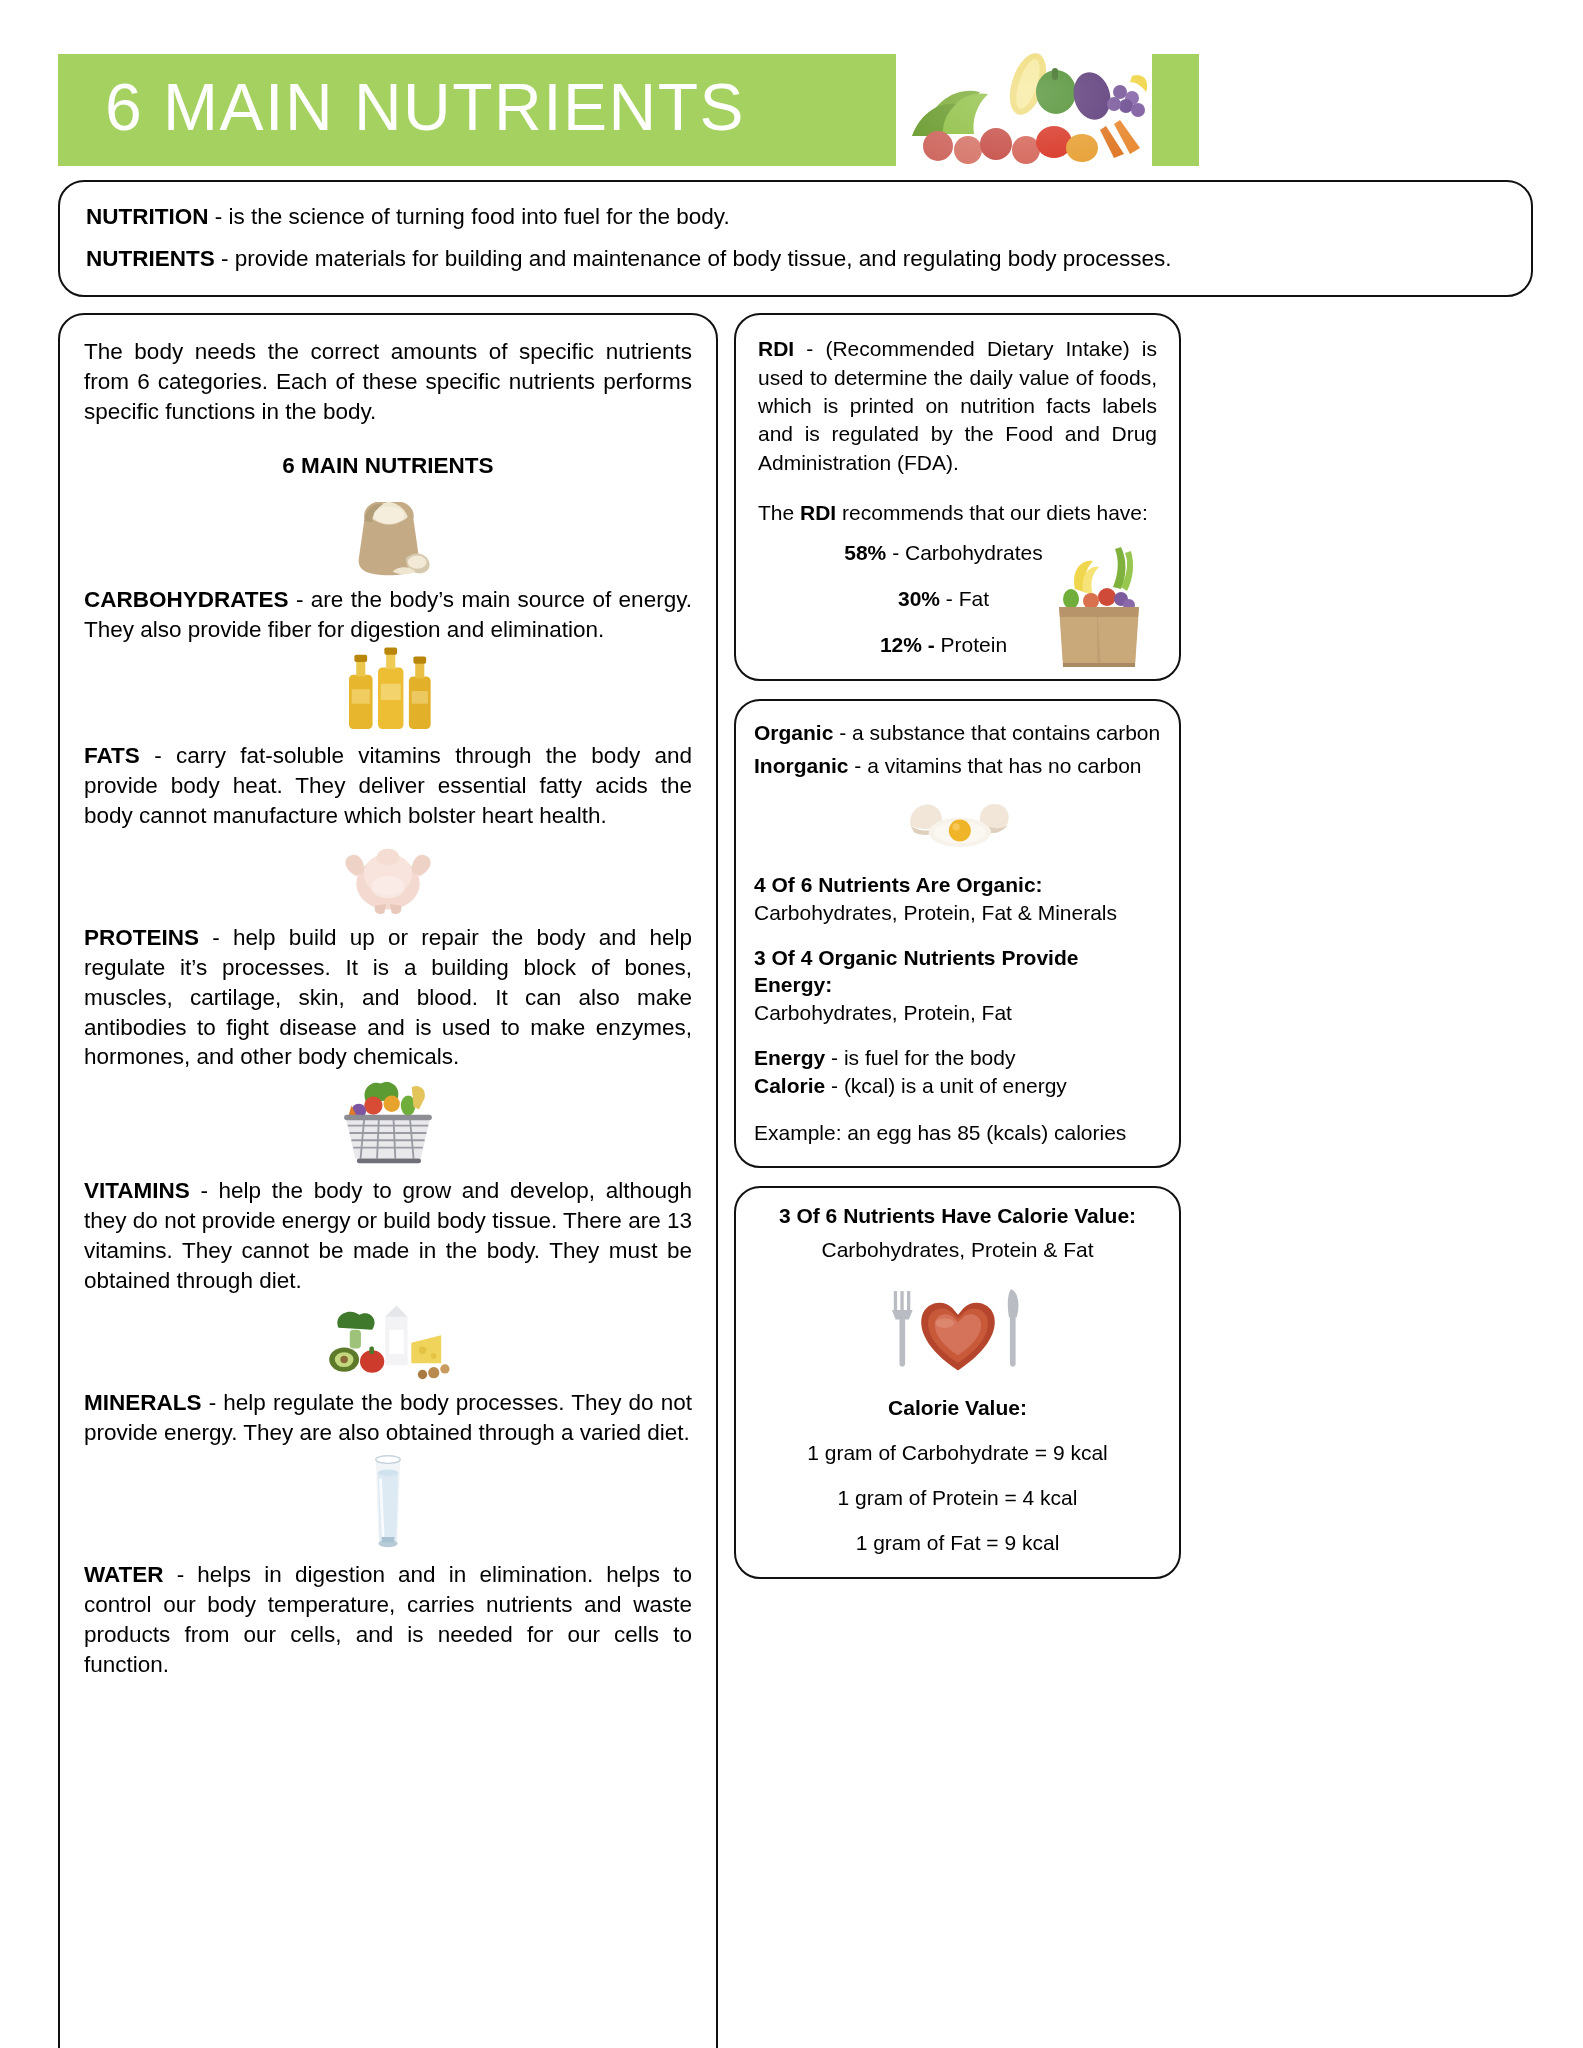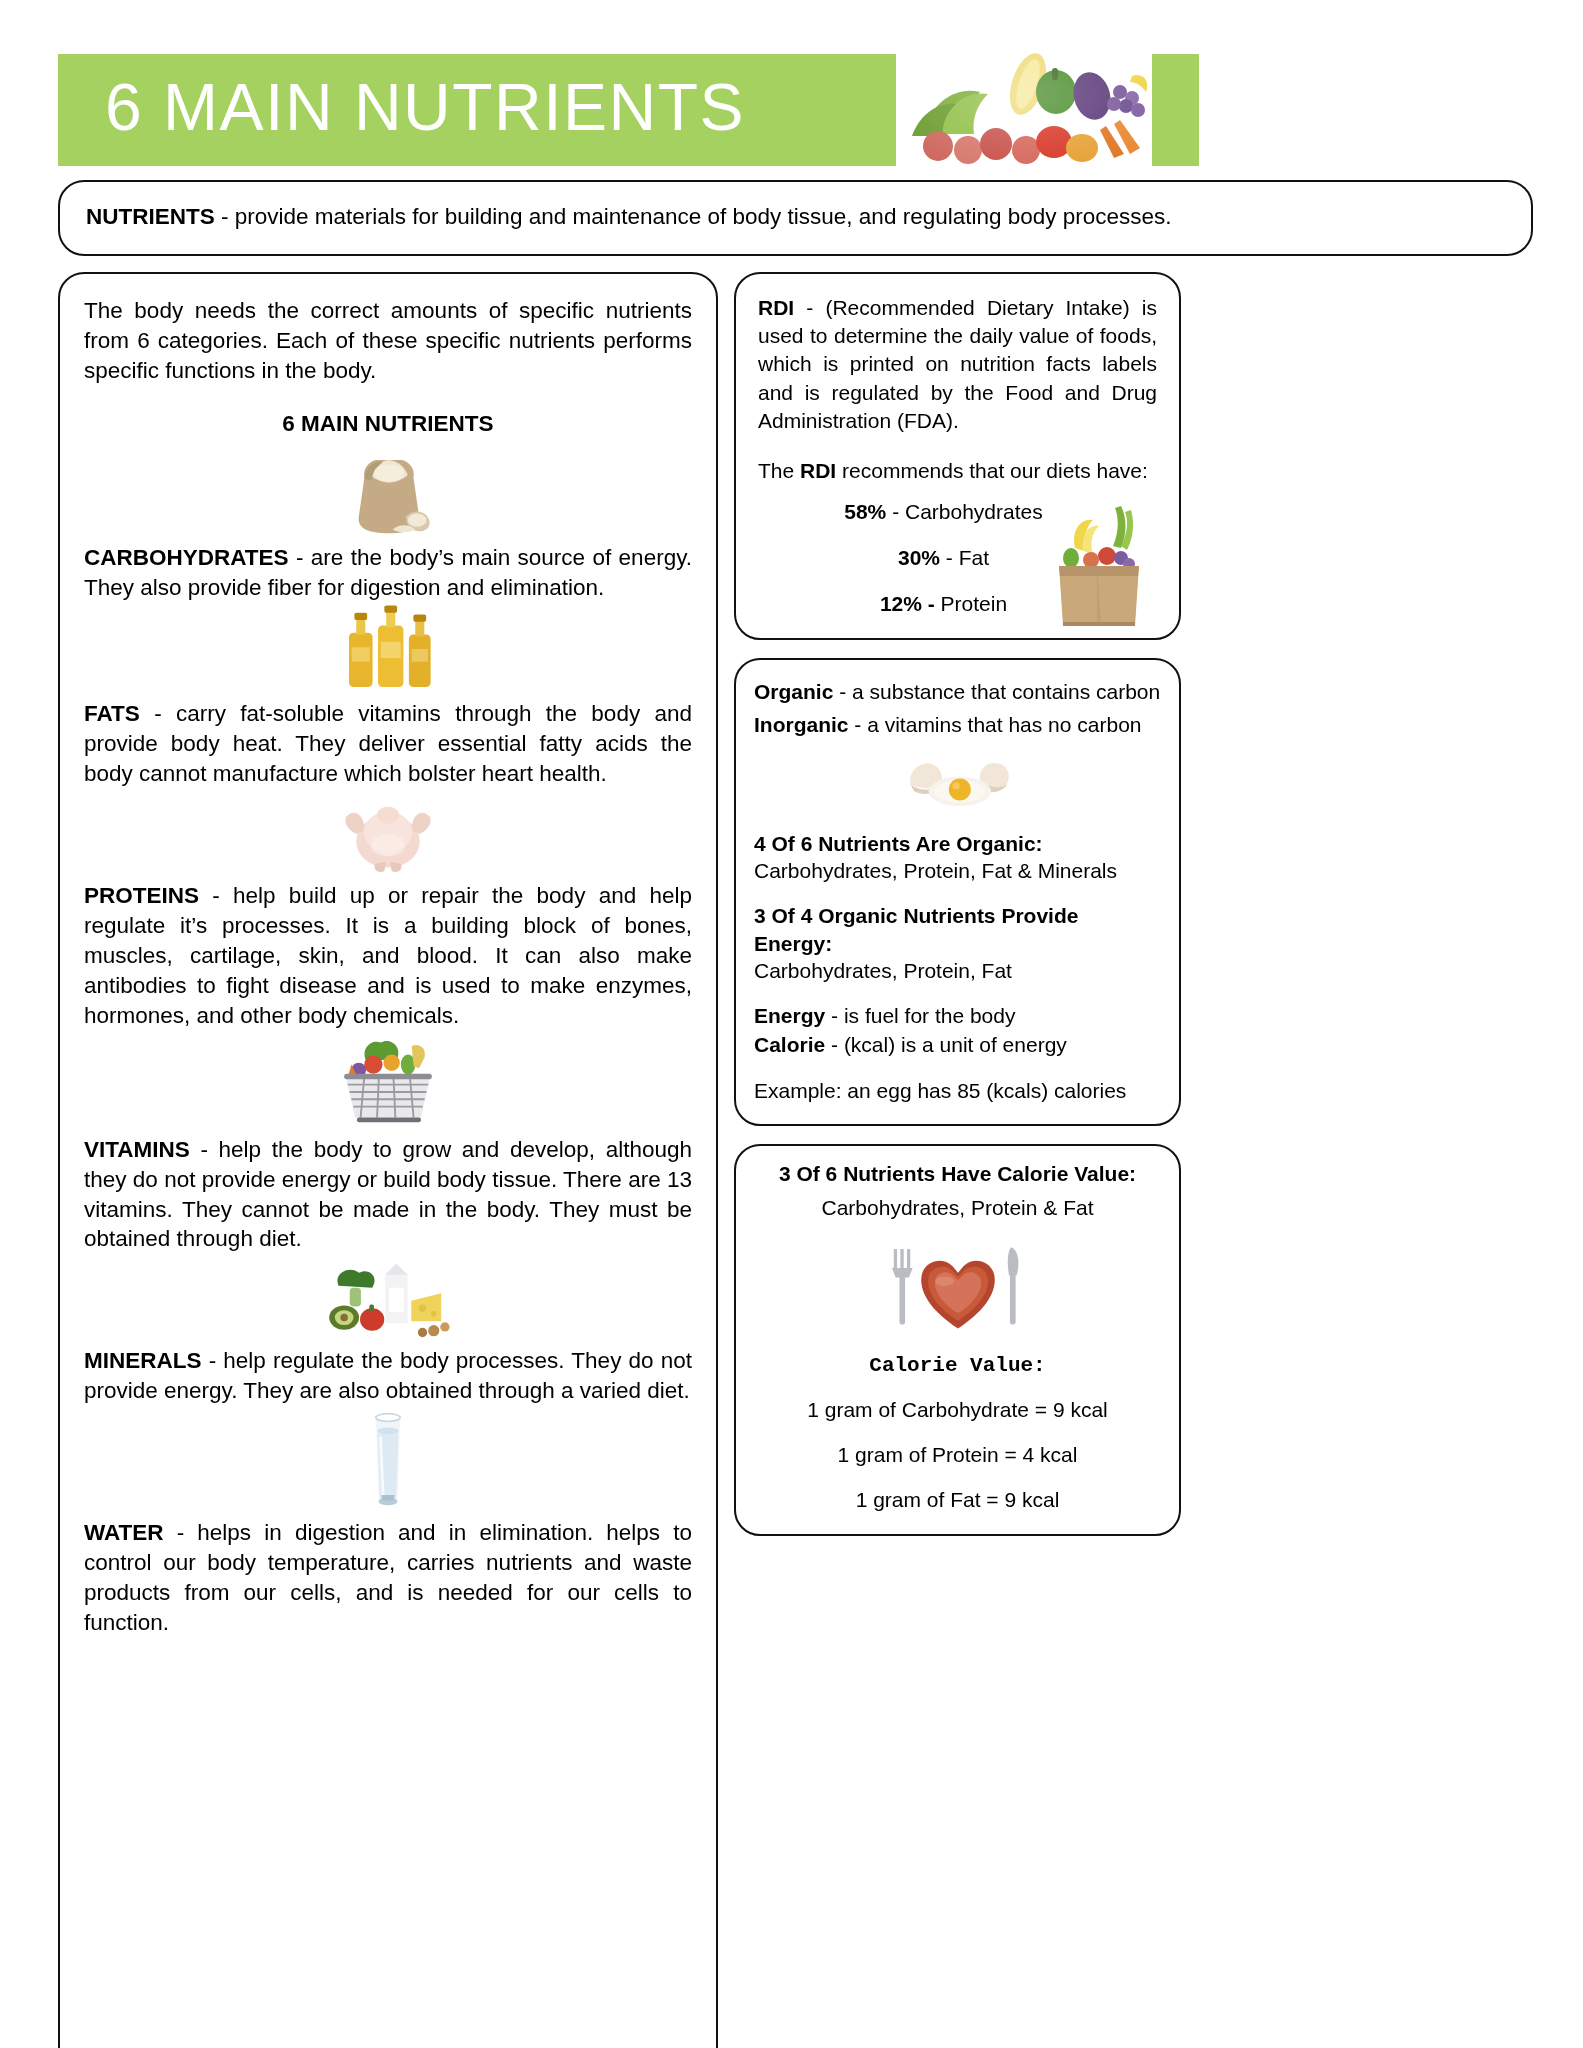--- a/index.html
+++ b/index.html
@@ -194,21 +194,20 @@
   }
   .plate-figure {
     display: flex;
     justify-content: center;
     margin: 12px 0 18px 0;
   }
   .cv-title {
     font-weight: bold;
     font-size: 21px;
     margin: 0 0 14px 0;
-    font-family: Liberation Mono, monospace;
   }
   .cv-row {
     font-size: 21px;
     margin-bottom: 14px;
   }
   .cv-row:last-child { margin-bottom: 0; }
 </style>
 </head>
 <body>
 
@@ -258,20 +257,23 @@
         <circle cx="242" cy="74" r="7" fill="#8260a3"></circle>
         <circle cx="218" cy="68" r="7" fill="#7d5c9e"></circle>
 
         <path d="M236 40 C248 36 254 46 250 56 C246 50 240 46 234 46 Z" fill="#f2d64e"></path>
         <rect x="0" y="0" width="256" height="130" fill="url(#gv1)" opacity="0.25"></rect>
       </svg>
     </div>
   </div>
 
   <div class="rbox topbox">
+    <p>
+      <b>NUTRITION</b><span> - </span><span>is the science of turning food into fuel for the body.</span>
+    </p>
     <p>
       <b>NUTRIENTS</b><span> - </span><span>provide materials for building and maintenance of body tissue, and regulating body processes.</span>
     </p>
   </div>
 
   <div class="cols">
 
     <div class="col-left">
       <div class="rbox leftbox">
 

